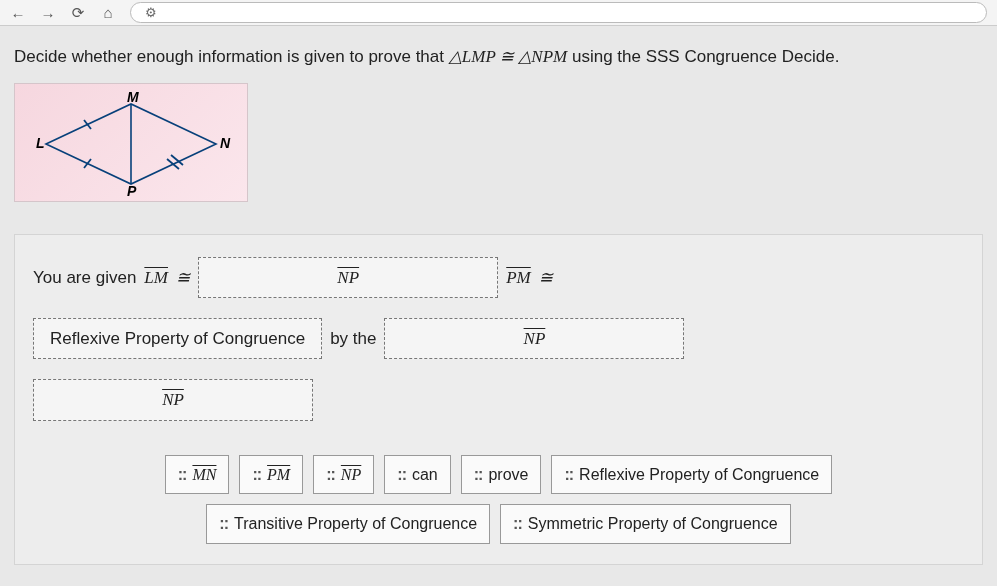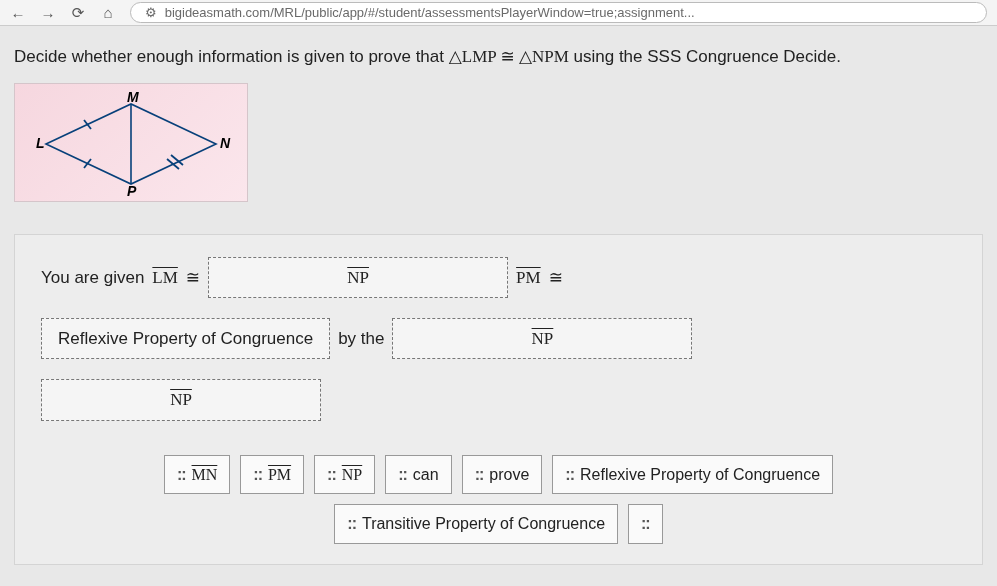--- a/index.html
+++ b/index.html
@@ -3,43 +3,42 @@
 <meta charset="utf-8">
 <style>
 *{box-sizing:border-box;margin:0;padding:0}
 body{font-family:Arial,Helvetica,sans-serif;background:#e8e8e8;width:997px;height:586px;overflow:hidden;color:#222}
 .chrome{display:flex;align-items:center;gap:14px;padding:2px 10px;background:#f4f4f4;border-bottom:1px solid #ccc;font-size:15px;color:#555}
 .chrome .ic{width:16px;text-align:center}
 .addr{flex:1;display:flex;align-items:center;gap:8px;padding:2px 14px;border:1px solid #bbb;border-radius:14px;background:#fff;color:#6a6a6a;font-size:13px}
 .page{padding:12px 14px}
 .question{font-size:17px;margin:8px 0 14px;line-height:1.35}
 .fig{display:inline-block;padding:8px 16px 4px;background:linear-gradient(135deg,#f6d7df 0,#fbe6ec 100%);border:1px solid #d5c5ca}
-.answers{margin-top:28px;background:#ededed;border:1px solid #d4d4d4;padding:22px 26px 20px;font-size:17px;line-height:1.6}
+.answers{margin-top:28px;background:#ededed;border:1px solid #d4d4d4;padding:22px 18px 20px;font-size:17px;line-height:1.6}
 .row{display:flex;align-items:center;flex-wrap:wrap;gap:8px;margin-bottom:20px}
 .slot{border:1.5px dashed #777;min-width:210px;padding:6px 16px;text-align:center;background:#f5f5f5}
 .slot.med{min-width:280px}
 .slot.lg{min-width:300px}
-.math{font-family:'Times New Roman',serif}
+.math{font-style:italic;font-family:'Times New Roman',serif}
 .bank{margin-top:34px;display:flex;flex-wrap:wrap;gap:10px;justify-content:center;align-items:center;padding:0 40px}
 .tok{border:1px solid #999;background:#fafafa;padding:6px 12px;font-size:16px;display:flex;align-items:center;gap:6px;cursor:grab}
 .dots{letter-spacing:-1px;font-weight:bold;color:#555}
 .ov{text-decoration:overline;text-decoration-thickness:1.2px}
 svg{display:block}
 </style>
 </head>
 <body>
 
 <div class="chrome">
   <span class="ic">←</span>
   <span class="ic">→</span>
   <span class="ic">⟳</span>
   <span class="ic">⌂</span>
   <div class="addr">
     <span>⚙</span>
-    <span>bigideasmath.com/MRL/public/app/#/student/assessmentsPlayerWindow=true;assignment...</span>
   </div>
 </div>
 
 <div class="page">
 
   <div class="question">
     <span>Decide whether enough information is given to prove that </span><span class="math">△LMP</span><span class="math"> ≅ </span><span class="math">△NPM</span><span> using the SSS Congruence Decide.</span>
   </div>
 
   <div class="fig">
@@ -103,17 +102,18 @@
       <div class="tok">
           <span class="dots">::</span>
           <span>Reflexive Property of Congruence</span>
         </div>
       <div class="tok">
           <span class="dots">::</span>
           <span>Transitive Property of Congruence</span>
         </div>
       <div class="tok">
           <span class="dots">::</span>
+          <span>Symmetric Property of Congruence</span>
         </div>
     </div>
 
   </div>
 </div>
 
 </body></html>

